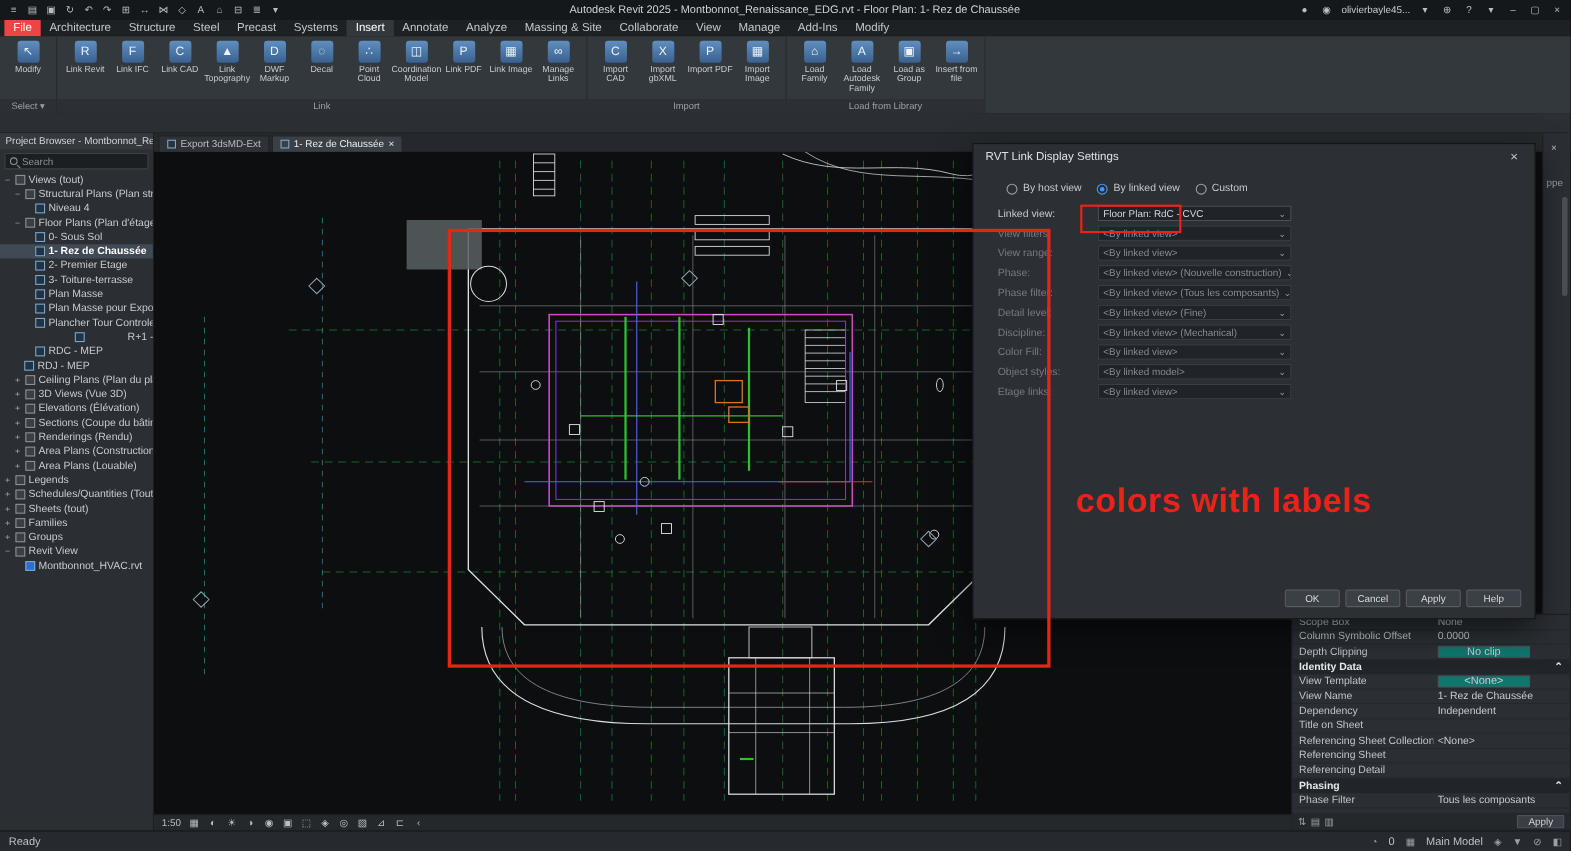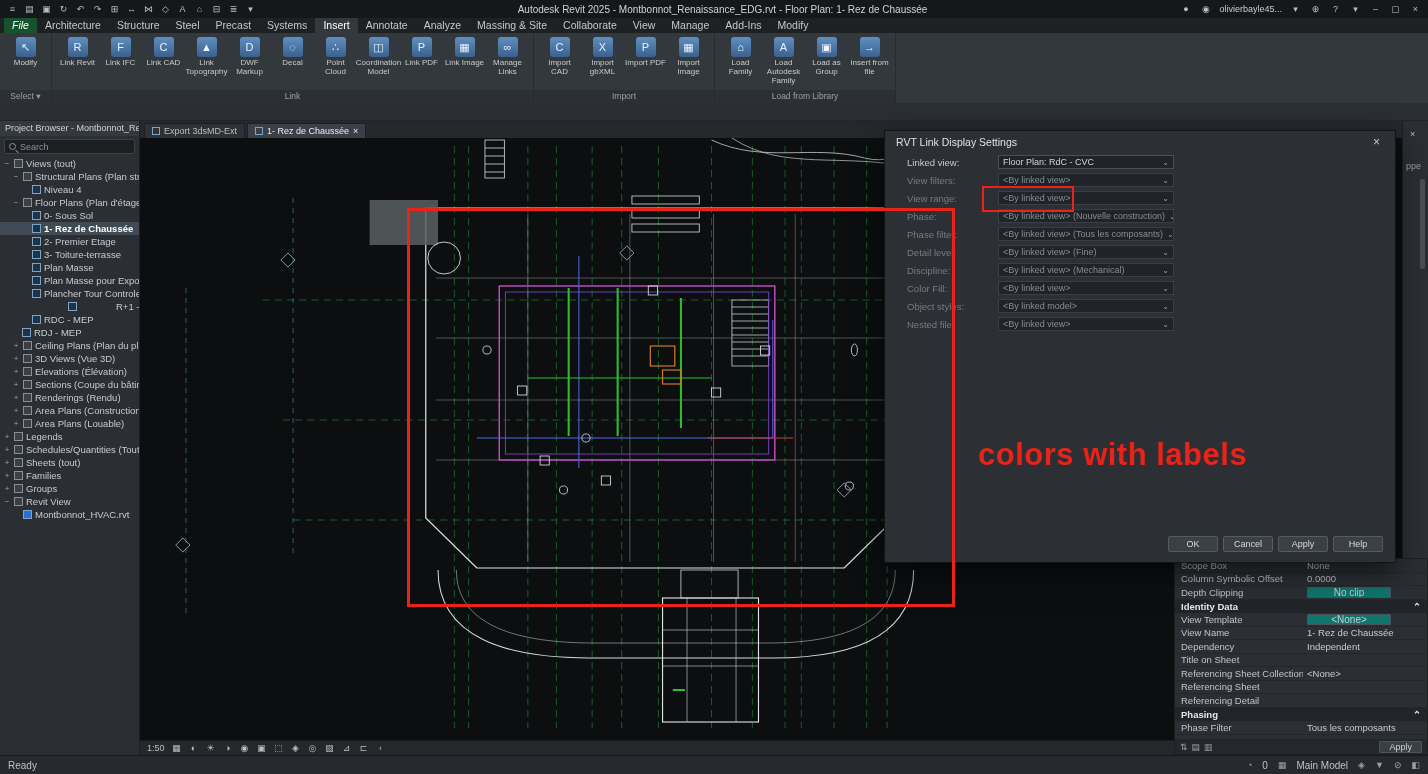--- a/index.html
+++ b/index.html
@@ -13,21 +13,21 @@
   .qat { display:flex; gap:4px; align-items:center; z-index:2; }
   .qi { font-size:9px; color:#b9bec3; width:13px; text-align:center; }
   .tb-title { position:absolute; left:0; right:0; text-align:center; font-size:10px; color:#ced3d7;padding-left:17px; }
   .tb-right { margin-left:auto; display:flex; gap:7px; align-items:center; z-index:2; font-size:9px; }
   .account { color:#c6cbcf; }
 
   
   .ribbon-tabs { position:absolute; left:0; top:18px; right:0; height:15px; background:#1e2124;
                  display:flex; align-items:stretch; padding-left:4px; font-size:10.5px; }
   .rtab { padding:1px 8px 0; color:#c2c7cb; white-space:nowrap; }
-  .rtab.file { background:#14532d; color:#fff;font-style:italic; }
+  .rtab.file { background:#ef4444; color:#fff; }
   .rtab.active { background:#33383d; color:#fff; }
   .ribbon-body { position:absolute; left:0; top:33px; right:0; height:70px; background:#33383d;
                  display:flex; }
   .rgroup { border-right:1px solid #272b2f; display:flex; flex-direction:column; }
   .rbtns { flex:1; display:flex; align-items:flex-start; padding:4px 5px 0; gap:2px; }
   .rbtn { width:41px; display:flex; flex-direction:column; align-items:center; gap:2px; }
   .ricon { width:20px; height:20px; border-radius:3px; background:linear-gradient(#5f8fc0,#3a618f);
            color:#eaf2fa; font-size:11px; line-height:20px; text-align:center; }
   .rlabel { font-size:8px; line-height:1.1; text-align:center; color:#c6cbcf; }
   .glabel { height:13px; background:#2c3034; font-size:8.5px; color:#9aa0a6; text-align:center;
@@ -683,20 +683,34 @@
         <span class="sb-ico">⊘</span>
         <span class="sb-ico">◧</span>
       </div>
   </div>
 
   <div class="dialog">
     <div class="dlg-title">
       <span>RVT Link Display Settings</span>
       <span class="dlg-close">×</span>
     </div>
+    <div class="dlg-radios" id="dlgRadios">
+        <div class="radio">
+          <span class="rdot"></span>
+          <span>By host view</span>
+        </div>
+        <div class="radio checked">
+          <span class="rdot"></span>
+          <span>By linked view</span>
+        </div>
+        <div class="radio">
+          <span class="rdot"></span>
+          <span>Custom</span>
+        </div>
+      </div>
     <div id="dlgRows">
         <div class="dlg-row enabled">
           <div class="dl">Linked view:</div>
           <div class="dselect">
             <span>Floor Plan: RdC - CVC</span>
             <span class="chev">⌄</span>
           </div>
         </div>
         <div class="dlg-row">
           <div class="dl">View filters:</div>
@@ -748,21 +762,21 @@
           </div>
         </div>
         <div class="dlg-row">
           <div class="dl">Object styles:</div>
           <div class="dselect">
             <span>&lt;By linked model&gt;</span>
             <span class="chev">⌄</span>
           </div>
         </div>
         <div class="dlg-row">
-          <div class="dl">Nested file:</div>
+          <div class="dl">Etage links:</div>
           <div class="dselect">
             <span>&lt;By linked view&gt;</span>
             <span class="chev">⌄</span>
           </div>
         </div>
       </div>
     <div class="dlg-footer" id="dlgFooter">
         <div class="dlg-btn">OK</div>
         <div class="dlg-btn">Cancel</div>
         <div class="dlg-btn">Apply</div>

